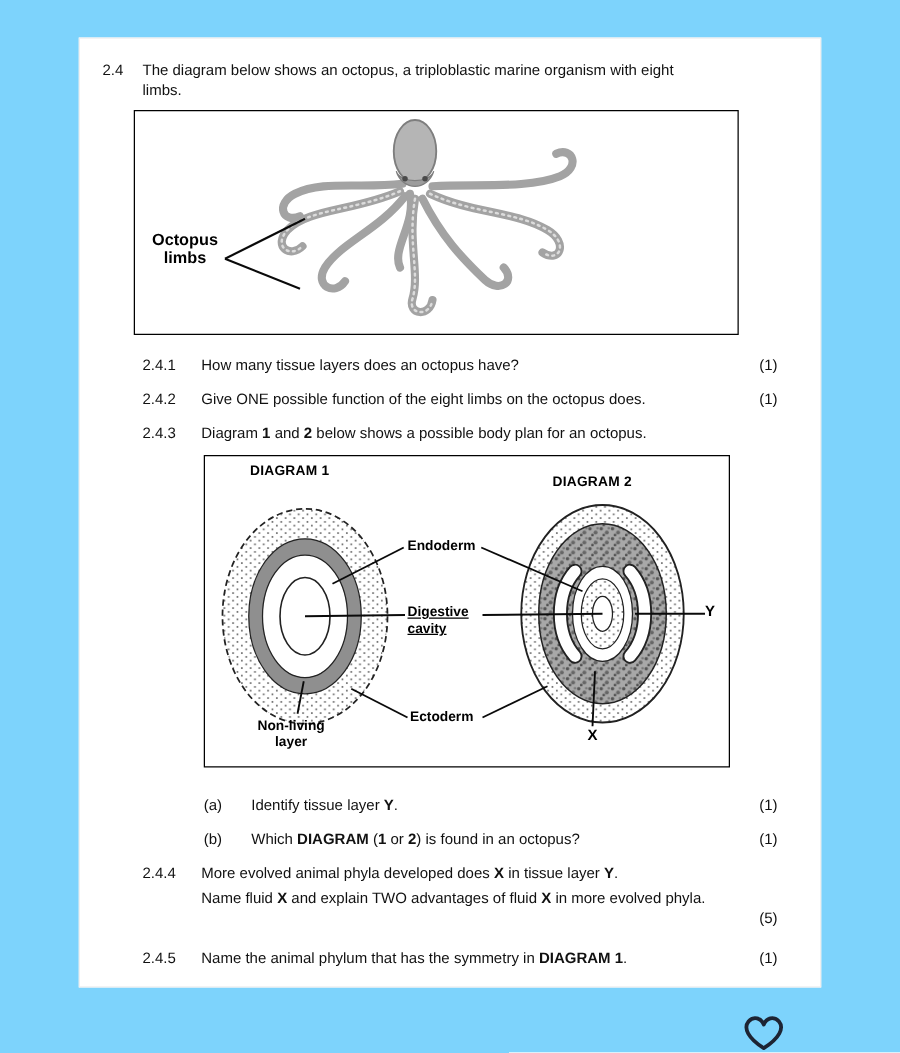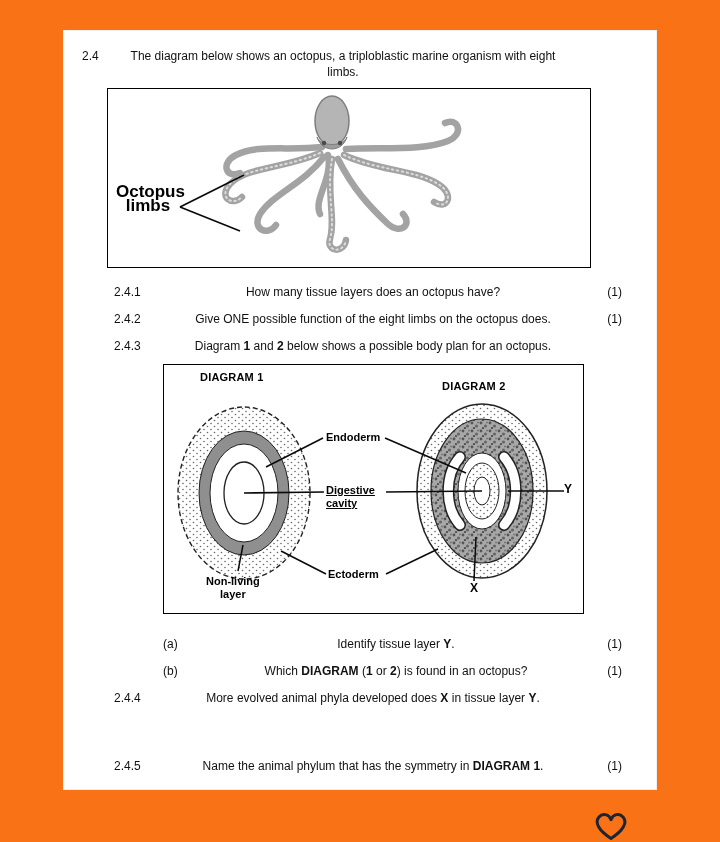--- a/index.html
+++ b/index.html
@@ -1,38 +1,38 @@
 <!DOCTYPE html>
 <html><head>
 <meta charset="utf-8">
 <style>
   * { margin:0; padding:0; box-sizing:border-box; }
   html,body { background:#fafafa; }
   body { font-family:"Liberation Sans", sans-serif; color:#111; }
-  .screen { position:relative; width:720px; height:842px; background:#f97316; overflow:hidden; }
+  .screen { position:relative; width:720px; height:842px; background:#7dd3fc; overflow:hidden; }
   .paper { position:absolute; left:63px; top:30px; width:594px; height:760px; background:#fff; border:1px solid #efefef; }
 
   .row { position:absolute; left:0; width:100%; font-size:12px; line-height:16px; color:#111; }
   .qnum  { position:absolute; left:50px; white-space:nowrap; }
   .qnum-intro { left:18px; }
   .qnum-sub { left:99px; }
-  .qtext { position:absolute; left:97px; width:424px;text-align:center; }
+  .qtext { position:absolute; left:97px; width:424px; }
   .qtext-intro { left:50px; width:458px; }
   .qtext-sub { left:137px; width:390px; }
   .marks { position:absolute; right:34px; top:0; white-space:nowrap; }
   .marks-bottom { top:auto; bottom:0; }
   .b { font-weight:700; }
 
   .fig { position:absolute; border:1.5px solid #000; background:#fff; }
   .octo-fig { left:43px; top:57px; width:484px; height:180px; }
   .diag-fig { left:99px; top:333px; width:421px; height:250px; }
   .fig svg { position:absolute; left:0; top:0; }
 
   .fig-label { position:absolute; font-weight:700; font-size:11px; line-height:13px; color:#000; }
-  .octo-label { left:8px; top:96px; width:64px; text-align:center; font-size:17px; line-height:14px; }
+  .octo-label { left:8px; top:96px; width:64px; text-align:center; font-size:13px; line-height:14px; }
   .diag-title { font-size:11px; letter-spacing:.2px; }
 
   .heart { position:absolute; left:592px; top:810px; width:38px; height:32px; cursor:pointer; }
 </style>
 </head>
 <body>
 
 <div class="screen">
   <div class="paper">
 
@@ -171,20 +171,26 @@
       <span class="marks">(1)</span>
     </div>
 
     <div class="row" style="top:659px;">
       <span class="qnum">2.4.4</span>
       <span class="qtext">
         <span>More evolved animal phyla developed does </span><span class="b">X</span><span> in tissue layer </span><span class="b">Y</span><span>.</span>
       </span>
     </div>
 
+    <div class="row" style="top:679px; height:32px;">
+      <span class="qtext" style="width:420px;">
+        <span>Name fluid </span><span class="b">X</span><span> and explain TWO advantages of fluid </span><span class="b">X</span><span> in more evolved phyla.</span>
+      </span>
+      <span class="marks marks-bottom">(5)</span>
+    </div>
 
     <div class="row" style="top:727px;">
       <span class="qnum">2.4.5</span>
       <span class="qtext">
         <span>Name the animal phylum that has the symmetry in </span><span class="b">DIAGRAM 1</span><span>.</span>
       </span>
       <span class="marks">(1)</span>
     </div>
 
   </div>

